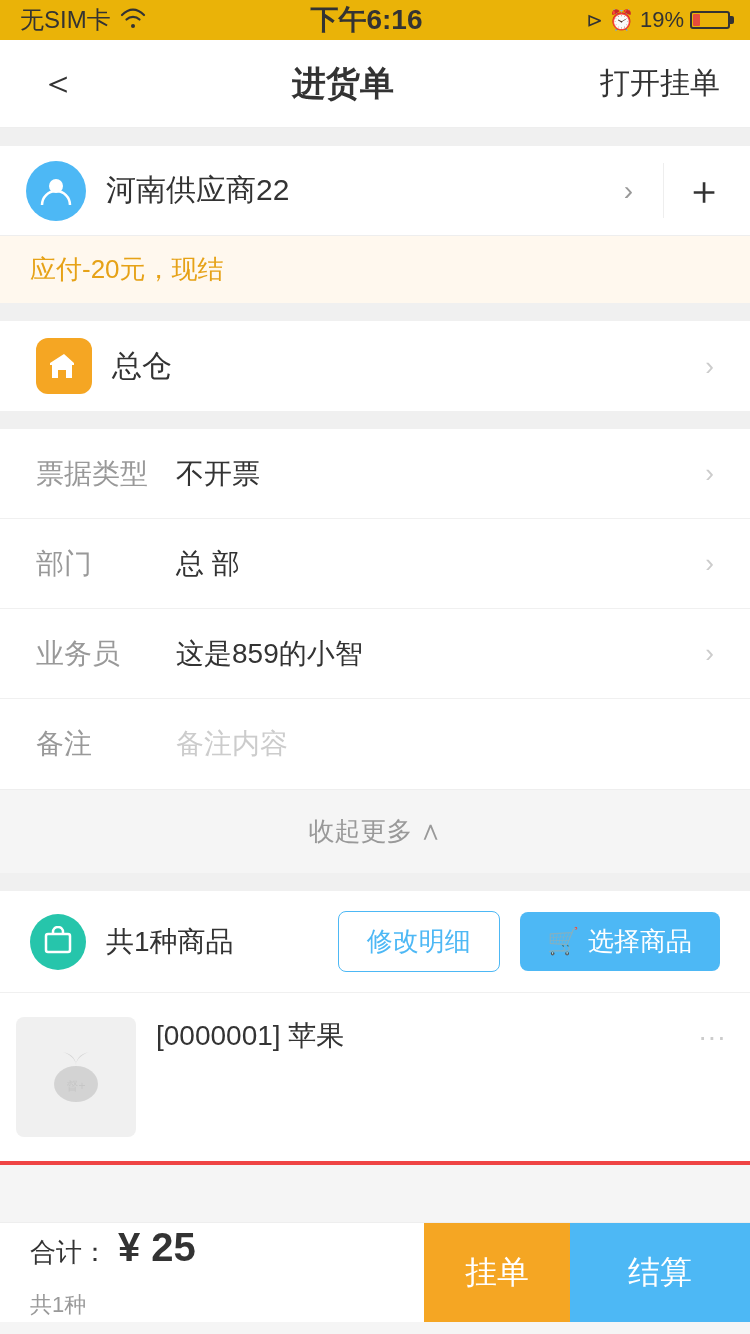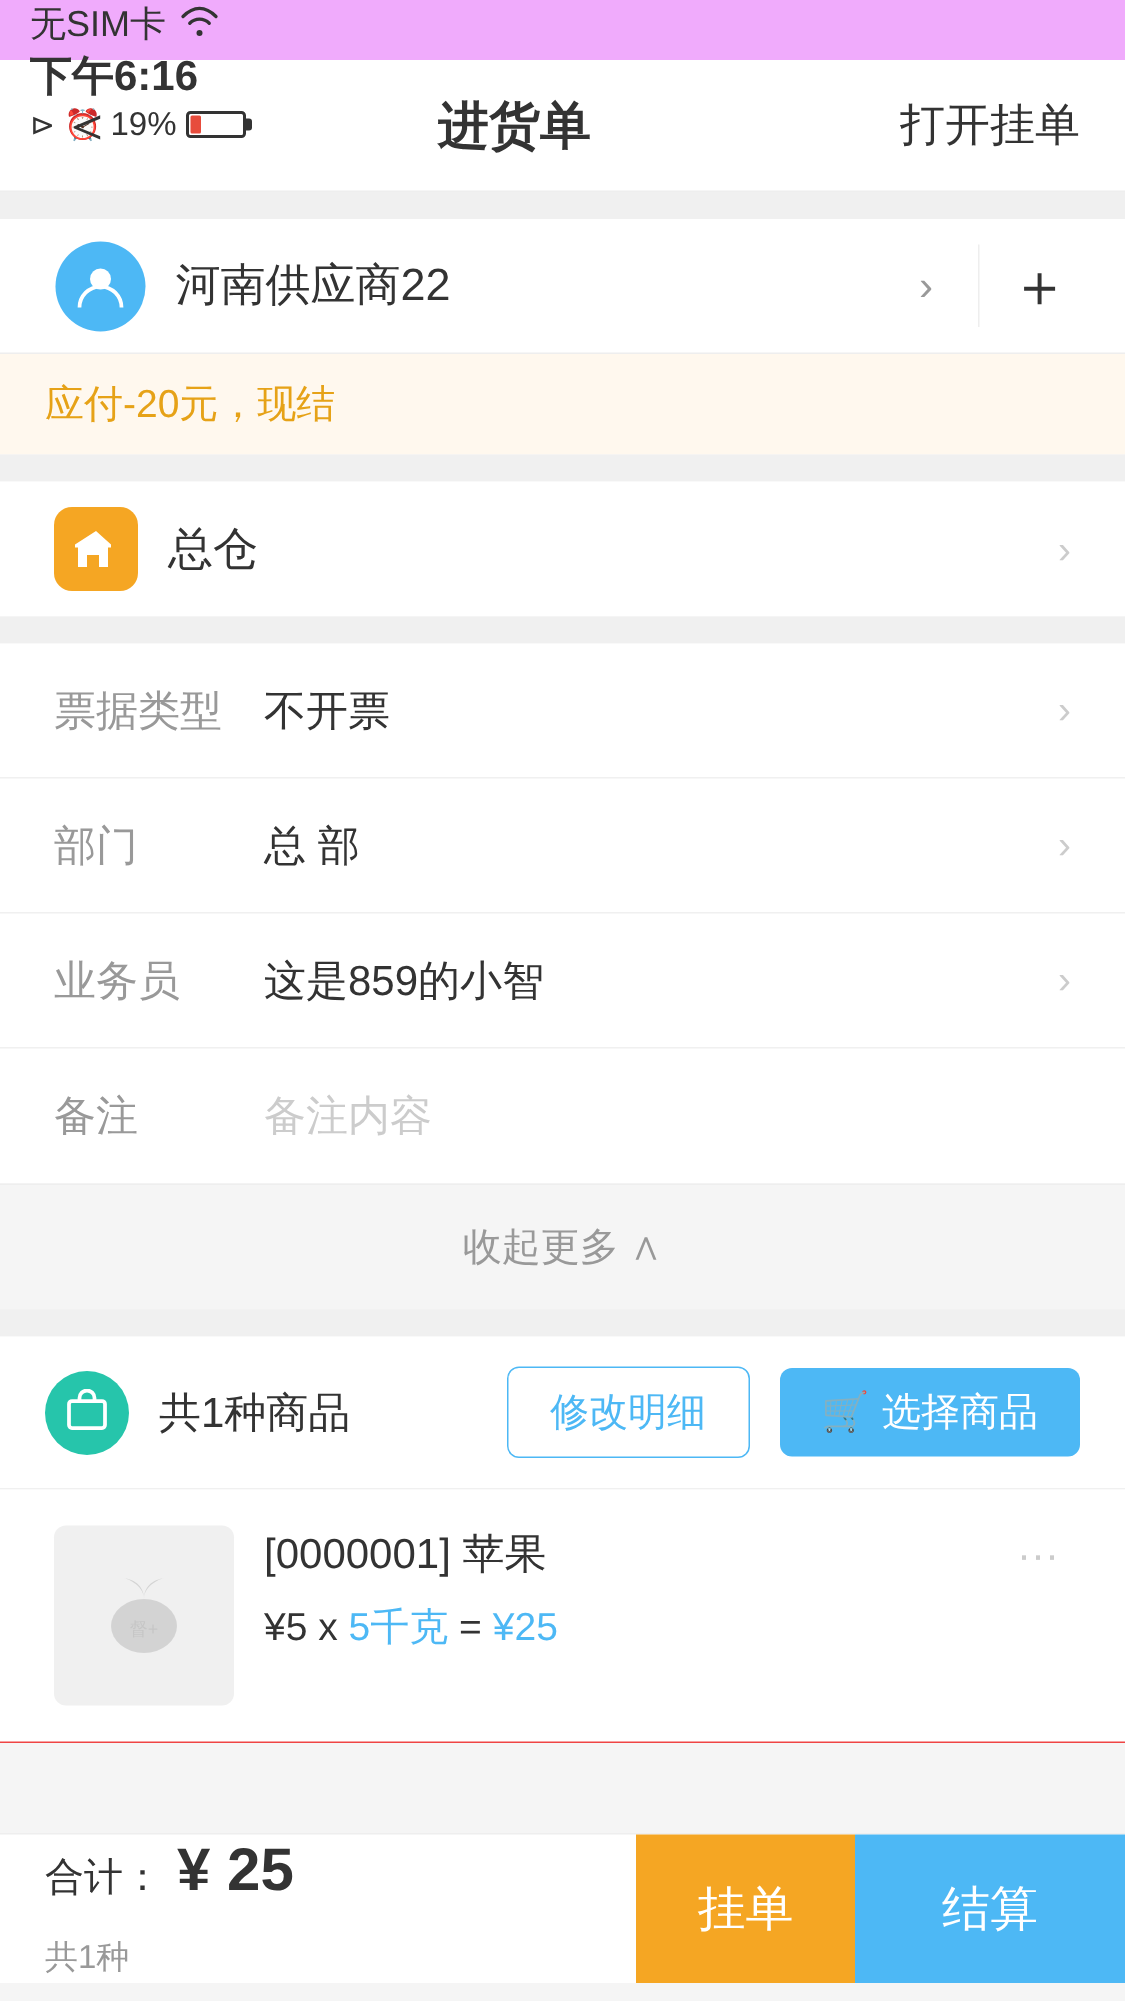--- a/index.html
+++ b/index.html
@@ -9,28 +9,27 @@
       min-height: 1334px;
       font-family: -apple-system, "PingFang SC", "Helvetica Neue", Arial, sans-serif;
       background: #f5f5f5;
       font-size: 28px;
       color: #333;
     }
 
     
     .status-bar {
       height: 40px;
-      background: #f0abfc;
-      display: flex;
-      align-items: flex-start;
+      background: #eab308;
+      display: flex;
+      align-items: center;
       justify-content: space-between;
       padding: 0 20px;
       font-size: 24px;
       color: #333;
-      flex-direction: column;
     }
     .status-left { display: flex; align-items: center; gap: 8px; }
     .status-center { font-size: 28px; font-weight: 600; }
     .status-right { display: flex; align-items: center; gap: 6px; font-size: 22px; }
     .battery {
       width: 40px; height: 18px;
       border: 2px solid #333;
       border-radius: 3px;
       position: relative;
       display: inline-flex;
@@ -86,21 +85,21 @@
     .section-gap {
       height: 18px;
       background: #f0f0f0;
     }
 
     
     .supplier-section {
       background: #fff;
       display: flex;
       align-items: center;
-      padding: 0 37px;
+      padding: 0 26px;
       height: 90px;
       border-bottom: 1px solid #eee;
     }
     .supplier-avatar {
       width: 60px; height: 60px;
       border-radius: 50%;
       background: #4db8f5;
       display: flex;
       align-items: center;
       justify-content: center;
@@ -237,25 +236,25 @@
       font-size: 26px;
       cursor: pointer;
       display: flex;
       align-items: center;
       gap: 8px;
     }
 
     
     .product-card {
       background: #fff;
-      padding: 24px 36px;
+      padding: 24px 16px;
       display: flex;
       align-items: flex-start;
       gap: 20px;
-      border-bottom: 1px solid #ef4444;
+      border-bottom: 4px solid #ef4444;
     }
     .product-thumb {
       width: 120px; height: 120px;
       background: #f0f0f0;
       border-radius: 8px;
       display: flex;
       align-items: center;
       justify-content: center;
       flex-shrink: 0;
     }
@@ -434,26 +433,20 @@
         <path d="M35 24 C35 14 48 10 48 10 C38 12 35 18 35 24z"></path>
         <path d="M35 24 C35 14 22 10 22 10 C32 12 35 18 35 24z"></path>
         <text x="35" y="48" text-anchor="middle" font-size="12" fill="#888" font-family="sans-serif">督+</text>
       </svg>
     </div>
     <div class="product-info">
       <div class="product-name">
         <span>[0000001] </span>
         <span>苹果</span>
       </div>
-      <div class="product-price">
-        <span>¥5 x </span>
-        <span class="blue">5千克</span>
-        <span> = </span>
-        <span class="blue">¥25</span>
-      </div>
     </div>
     <span class="product-more">···</span>
   </div>
 </div>
 
 <div style="height: 100px;"></div>
 
 <div class="footer">
   <div class="footer-total">
     <div class="footer-total-row">

